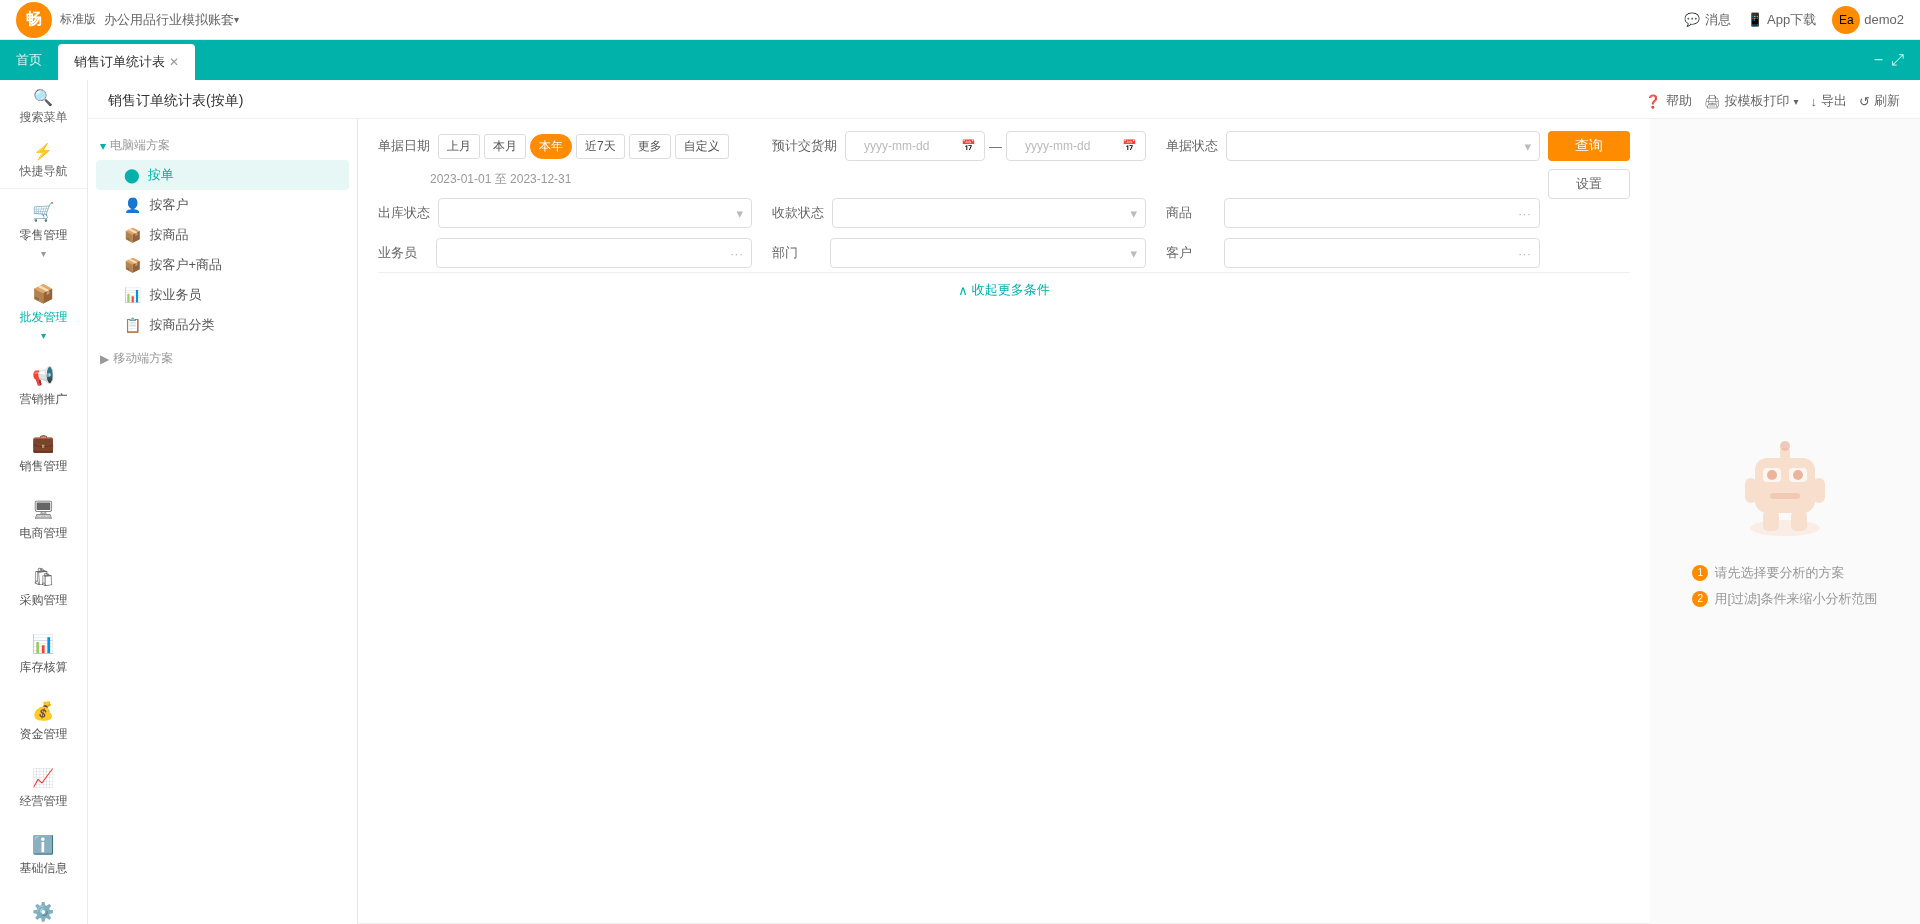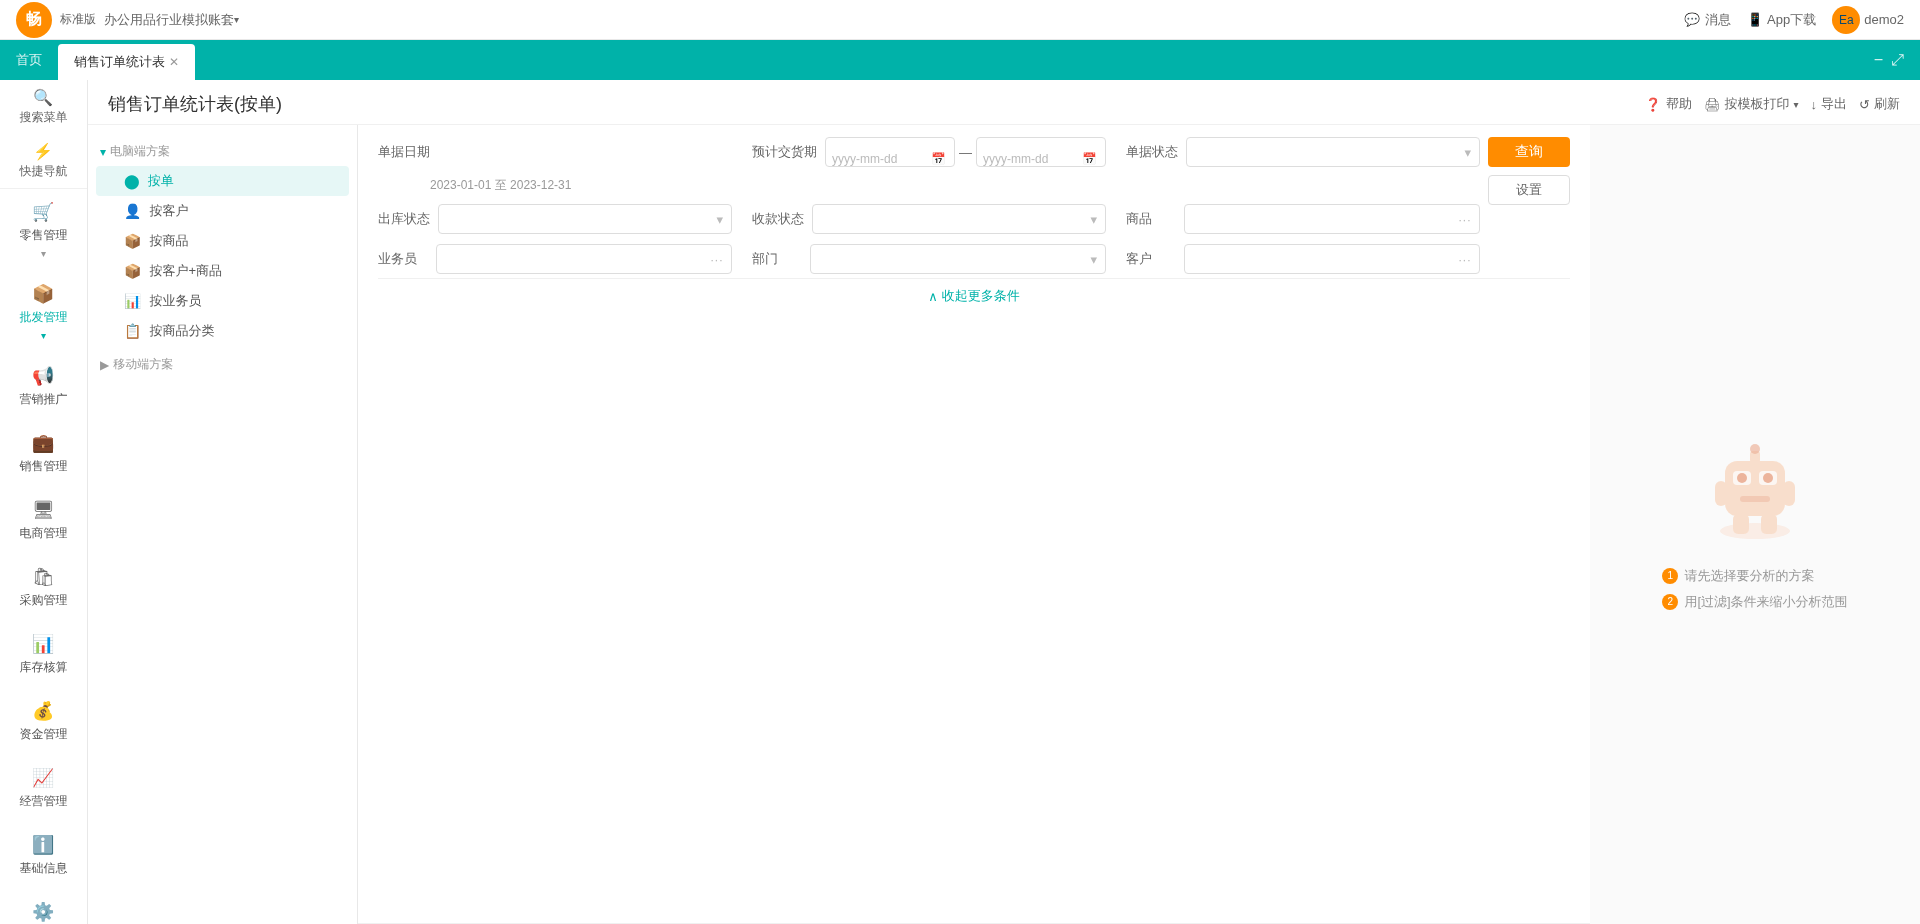--- a/index.html
+++ b/index.html
@@ -6,21 +6,21 @@
     body { font-family: 'Microsoft YaHei', sans-serif; font-size: 13px; background: #f5f5f5; color: #333; width: 1920px; height: 924px; overflow: hidden; display: flex; flex-direction: column; }
 
     
     .top-bar { height: 40px; background: #fff; display: flex; align-items: center; justify-content: space-between; padding: 0 16px; border-bottom: 1px solid #e8e8e8; flex-shrink: 0; }
     .top-bar-left { display: flex; align-items: center; gap: 8px; }
     .brand-logo { width: 36px; height: 36px; background: #ff8c00; border-radius: 50%; display: flex; align-items: center; justify-content: center; color: #fff; font-size: 16px; font-weight: bold; }
     .brand-name { font-size: 12px; color: #666; }
     .workspace-selector { display: flex; align-items: center; gap: 0; color: #666; font-size: 13px; cursor: pointer; }
     .top-bar-right { display: flex; align-items: center; gap: 16px; color: #666; font-size: 13px; }
     .top-bar-right-item { display: flex; align-items: center; gap: 4px; cursor: pointer; }
-    .avatar { width: 28px; height: 28px; background: #ff8c00; border-radius: 50%; display: flex; align-items: center; justify-content: center; color: #0c4a6e; font-size: 12px; }
+    .avatar { width: 28px; height: 28px; background: #ff8c00; border-radius: 50%; display: flex; align-items: center; justify-content: center; color: #000000; font-size: 12px; }
 
     
     .tab-bar { height: 40px; background: #00b2a9; display: flex; align-items: center; padding: 0 0; flex-shrink: 0; position: relative; }
     .tab-item { height: 40px; display: flex; align-items: center; padding: 0 16px; cursor: pointer; color: rgba(255,255,255,0.85); font-size: 13px; gap: 4px; }
     .tab-item.home { background: transparent; }
     .tab-item.active { background: #fff; color: #333; border-radius: 4px 4px 0 0; margin-top: 4px; height: 36px; }
     .tab-close { font-size: 12px; color: #999; cursor: pointer; }
     .tab-bar-actions { margin-left: auto; display: flex; align-items: center; gap: 8px; padding-right: 16px; }
     .tab-bar-action { color: rgba(255,255,255,0.85); cursor: pointer; font-size: 16px; }
 
@@ -34,21 +34,21 @@
     .sidebar-item { display: flex; flex-direction: column; align-items: center; justify-content: center; padding: 12px 4px; cursor: pointer; color: #555; font-size: 12px; gap: 4px; position: relative; }
     .sidebar-item .item-icon { font-size: 18px; color: #666; }
     .sidebar-item.active-item { color: #00b2a9; }
     .sidebar-item.active-item .item-icon { color: #00b2a9; }
 
     
     .content-area { flex: 1; display: flex; flex-direction: column; overflow: hidden; }
 
     
     .page-header { padding: 12px 20px 8px; background: #fff; display: flex; align-items: center; justify-content: space-between; border-bottom: 1px solid #f0f0f0; flex-shrink: 0; }
-    .page-title { font-size: 18px; font-weight: 500; color: #333; }
+    .page-title { font-size: 14px; font-weight: 500; color: #333; }
     .page-actions { display: flex; align-items: center; gap: 12px; }
     .page-action-btn { display: flex; align-items: center; gap: 4px; color: #666; font-size: 13px; cursor: pointer; }
 
     
     .body-layout { display: flex; flex: 1; overflow: hidden; }
 
     
     .left-panel { width: 270px; background: #fff; border-right: 1px solid #e8e8e8; flex-shrink: 0; overflow-y: auto; padding: 12px 0; }
     .left-panel-header { display: flex; align-items: center; justify-content: space-between; padding: 0 12px 8px; }
     .left-panel-title { font-size: 13px; color: #666; }
@@ -78,21 +78,21 @@
     .filter-section { background: #fff; border-bottom: 1px solid #f0f0f0; }
     .filter-content { padding: 12px 20px; }
     .row-wrapper { display: flex; align-items: flex-start; gap: 0; width: 100%; }
     .filter-item { display: flex; align-items: center; gap: 8px; }
     .filter-item-label { color: #666; font-size: 13px; white-space: nowrap; min-width: 50px; }
     .filter-item-control { flex: 1; }
     .select-box { height: 30px; border: 1px solid #ddd; border-radius: 4px; padding: 0 8px; font-size: 13px; color: #999; background: #fff; display: flex; align-items: center; justify-content: space-between; cursor: pointer; width: 100%; }
     .input-box { height: 30px; border: 1px solid #ddd; border-radius: 4px; padding: 0 8px; font-size: 13px; color: #999; width: 100%; display: flex; align-items: center; cursor: pointer; }
     .input-box.with-dots { justify-content: flex-end; }
     .date-row { display: flex; align-items: center; gap: 4px; }
-    .date-input-box { height: 30px; border: 1px solid #ddd; border-radius: 4px; padding: 0 8px 0 6px; font-size: 12px; color: #bbb; display: flex; align-items: flex-end; justify-content: space-between; width: 130px; cursor: pointer; }
+    .date-input-box { height: 30px; border: 1px solid #ddd; border-radius: 4px; padding: 0 8px 0 18px; font-size: 12px; color: #bbb; display: flex; align-items: center; justify-content: space-between; width: 140px; cursor: pointer; }
   </style>
 </head>
 <body>
 
 <div class="top-bar">
   <div class="top-bar-left">
     <div class="brand-logo">
       <span>畅</span>
     </div>
     <div class="brand-name">标准版</div>
@@ -261,20 +261,28 @@
         <div class="filter-section">
           <div class="filter-content">
 
             <div class="row-wrapper">
               <div style="flex:1;">
 
                 <div style="display:grid; grid-template-columns:1fr 1fr 1fr; gap:10px 20px; margin-bottom:10px;">
 
                   <div class="filter-item">
                     <span class="filter-item-label">单据日期</span>
+                    <div style="display:flex; align-items:center; gap:4px; flex:1; flex-wrap:wrap;">
+                      <button class="date-btn">上月</button>
+                      <button class="date-btn">本月</button>
+                      <button class="date-btn active">本年</button>
+                      <button class="date-btn">近7天</button>
+                      <button class="date-btn">更多</button>
+                      <button class="date-btn">自定义</button>
+                    </div>
                   </div>
 
                   <div class="filter-item">
                     <span class="filter-item-label">预计交货期</span>
                     <div class="date-row">
                       <div class="date-input-box">
                         <span style="color:#bbb;font-size:12px;">yyyy-mm-dd</span>
                         <span style="color:#ccc;">📅</span>
                       </div>
                       <span class="filter-dash">—</span>

